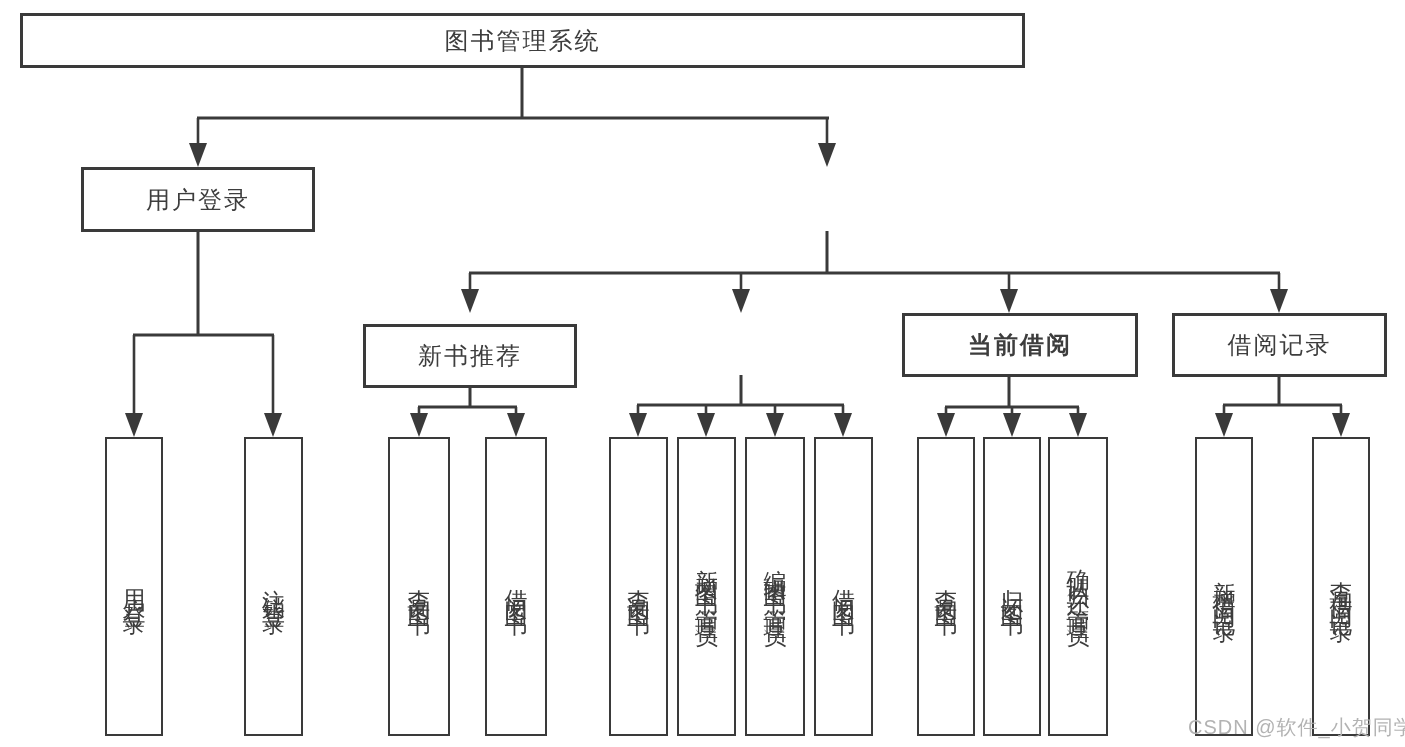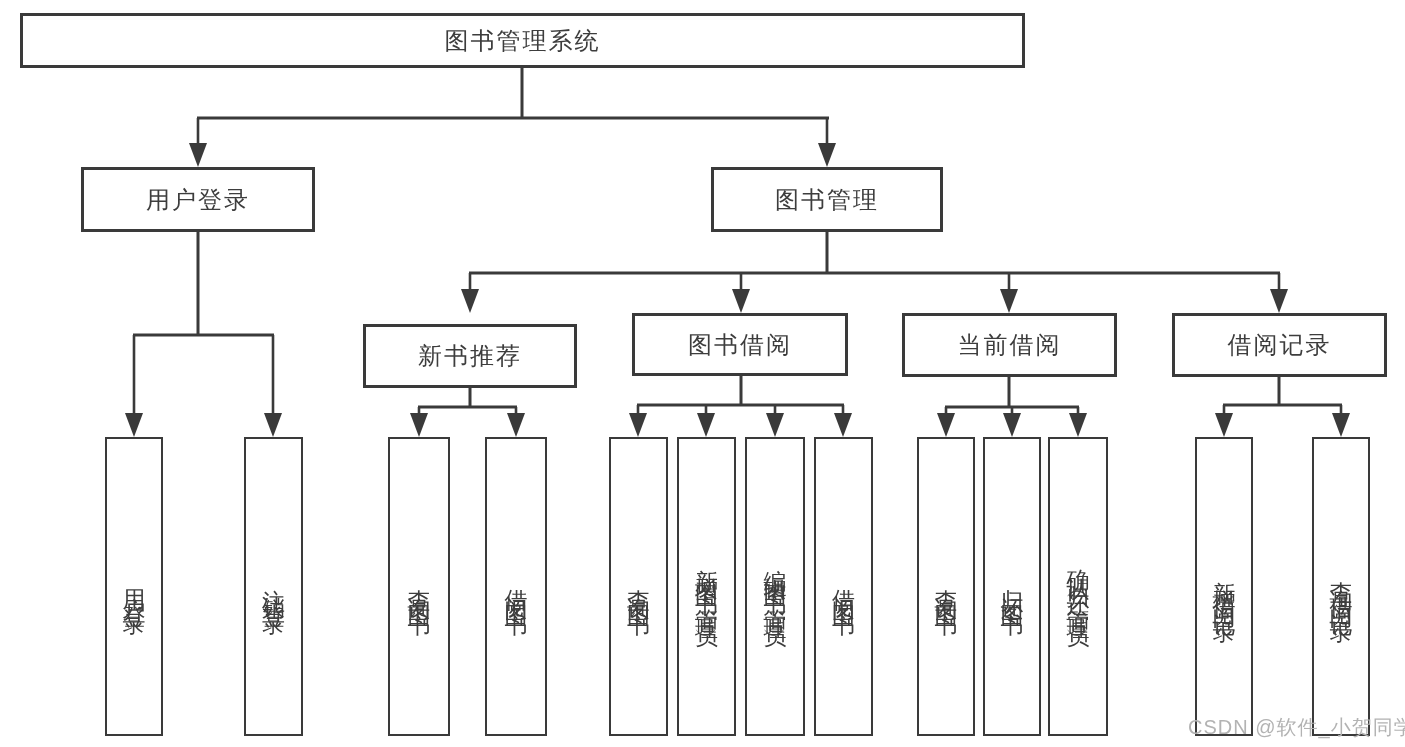--- a/index.html
+++ b/index.html
@@ -78,25 +78,23 @@
         <path class="stem" d="M1224 405 L1224 423"></path>
         <polygon class="arrowhead" points="1215,413 1233,413 1224,437"></polygon>
         <path class="stem" d="M1341 405 L1341 423"></path>
         <polygon class="arrowhead" points="1332,413 1350,413 1341,437"></polygon>
       </g>
   </svg>
 
   <div class="node" style="left:20px;top:13px;width:1005px;height:55px;">图书管理系统</div>
 
   <div class="node" style="left:81px;top:167px;width:234px;height:65px;">用户登录</div>
-  <div class="node" style="left:711px;top:167px;width:232px;height:65px;">图书管理</div>
 
   <div class="node" style="left:363px;top:312px;width:214px;height:64px;margin-top:12px;">新书推荐</div>
-  <div class="node" style="left:632px;top:313px;width:216px;height:63px;">图书借阅</div>
-  <div class="node" style="left:902px;top:313px;width:215px;height:64px;">当前借阅</div>
+  <div class="node" style="left:902px;top:313px;width:236px;height:64px;font-weight:bold;">当前借阅</div>
   <div class="node" style="left:1172px;top:313px;width:215px;height:64px;">借阅记录</div>
 
   <div class="node-v" style="left:105px;width:58px;">用户登录</div>
   <div class="node-v" style="left:244px;width:59px;">注销登录</div>
 
   <div class="node-v" style="left:388px;width:62px;">查询图书</div>
   <div class="node-v" style="left:485px;width:62px;">借阅图书</div>
 
   <div class="node-v" style="left:609px;width:59px;">查询图书</div>
   <div class="node-v" style="left:677px;width:59px;">新增图书（管理员）</div>

